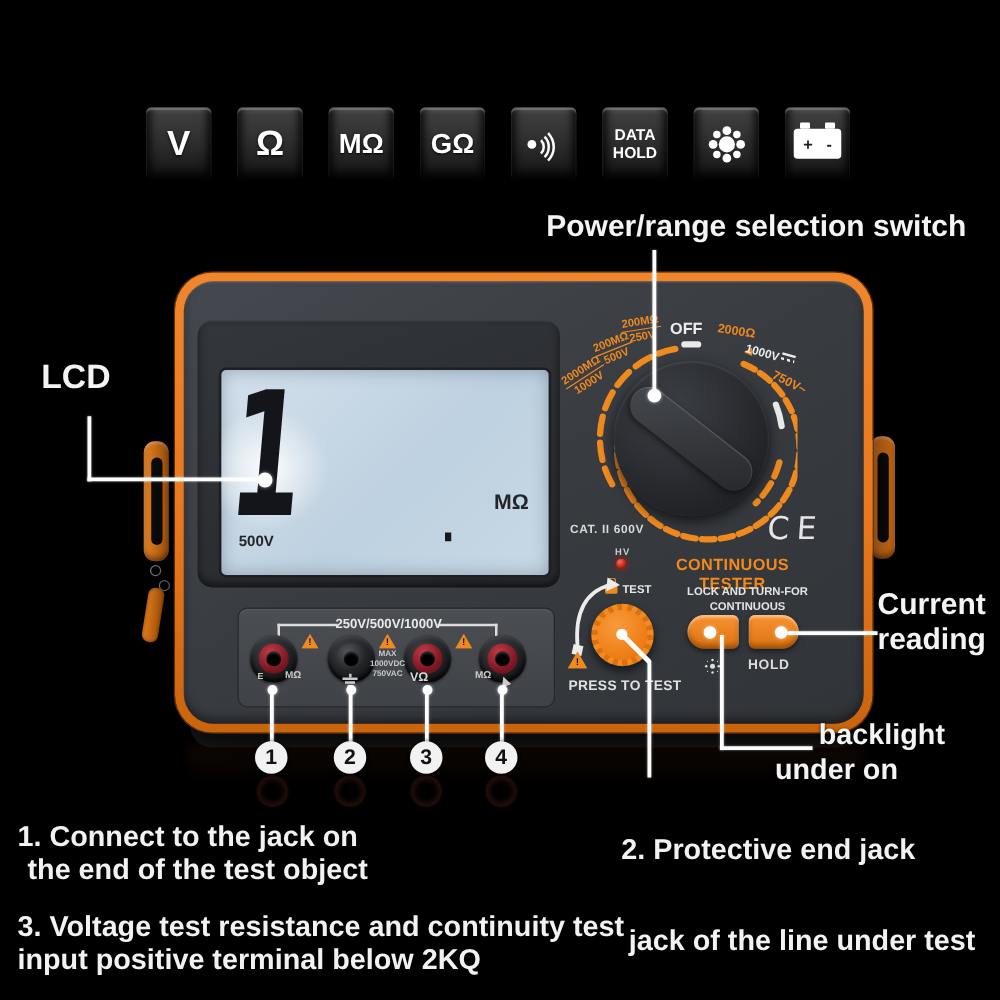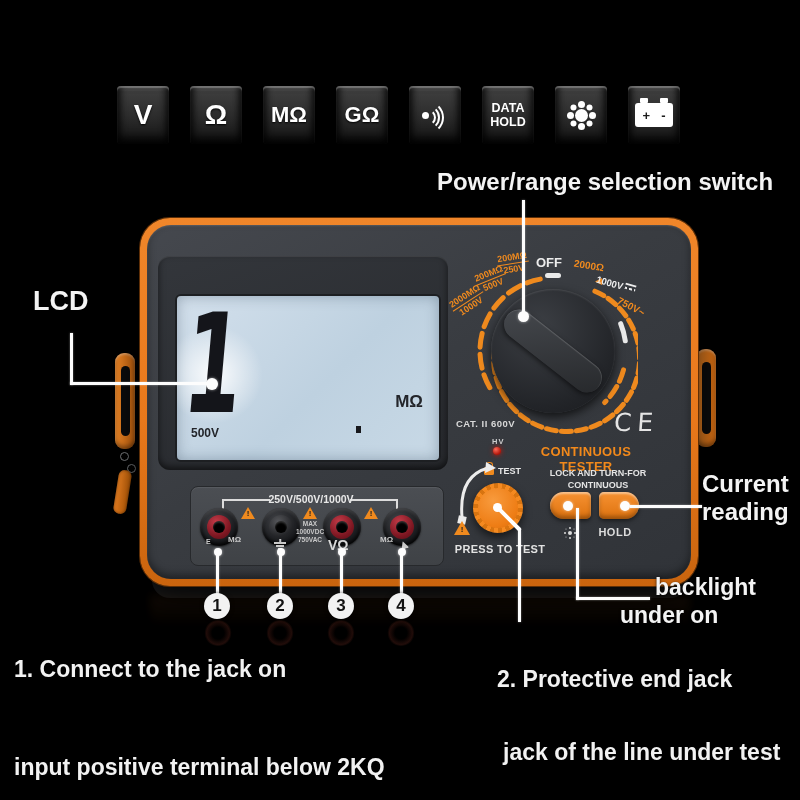--- a/index.html
+++ b/index.html
@@ -314,21 +314,21 @@
         <i class="stem"></i>
         <i class="b1"></i>
         <i class="b2"></i>
         <i class="b3"></i>
       </div>
     <div class="maxtxt">
       <div>MAX</div>
       <div>1000VDC</div>
       <div>750VAC</div>
       </div>
-    <div class="jlabel" style="left:188px;top:319px;font-size:14px;color:#d8d8d8;">VΩ</div>
+    <div class="jlabel" style="left:188px;top:319px;font-size:10px;color:#d8d8d8;">VΩ</div>
     <div class="jlabel" style="left:240px;top:317px;font-size:8px;">MΩ</div>
     <div class="spade"></div>
 
     <div class="knob-dot"></div>
     <div class="knob-pointer"></div>
   </div>
 
   <div class="ctext" style="left:437px;top:168px;">Power/range selection switch</div>
   <div class="cl" style="left:522px;top:200px;width:3px;height:114px;"></div>
   <div class="cdot" style="left:518px;top:311px;width:11px;height:11px;"></div>
@@ -360,17 +360,19 @@
   <div class="cl" style="left:216px;top:554px;width:3px;height:40px;"></div>
   <div class="cl" style="left:279px;top:554px;width:3px;height:40px;"></div>
   <div class="cl" style="left:340px;top:554px;width:3px;height:40px;"></div>
   <div class="cl" style="left:400px;top:554px;width:3px;height:40px;"></div>
   <div class="numcirc" style="left:204px;top:593px;">1</div>
   <div class="numcirc" style="left:267px;top:593px;">2</div>
   <div class="numcirc" style="left:328px;top:593px;">3</div>
   <div class="numcirc" style="left:388px;top:593px;">4</div>
 
   <div class="note" style="left:14px;top:656px;">1. Connect to the jack on</div>
+  <div class="note" style="left:22px;top:682px;">the end of the test object</div>
   <div class="note" style="left:497px;top:666px;">2. Protective end jack</div>
+  <div class="note" style="left:14px;top:728px;">3. Voltage test resistance and continuity test</div>
   <div class="note" style="left:14px;top:754px;">input positive terminal below 2KQ</div>
   <div class="note" style="left:503px;top:739px;">jack of the line under test</div>
 
 </div>
 
 </body></html>

